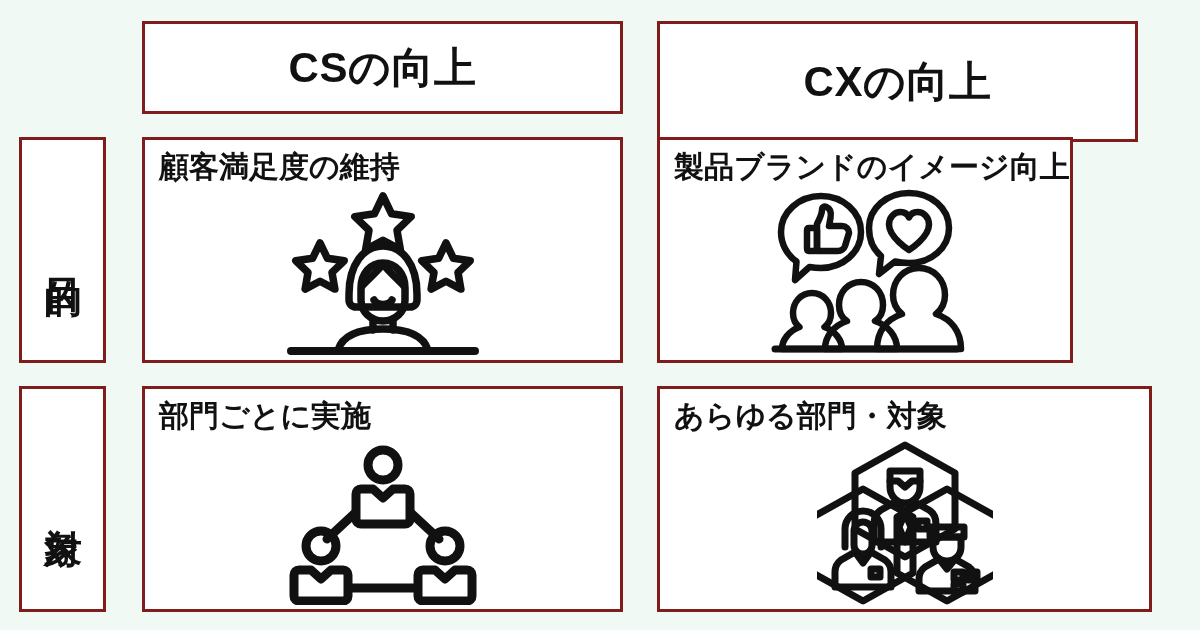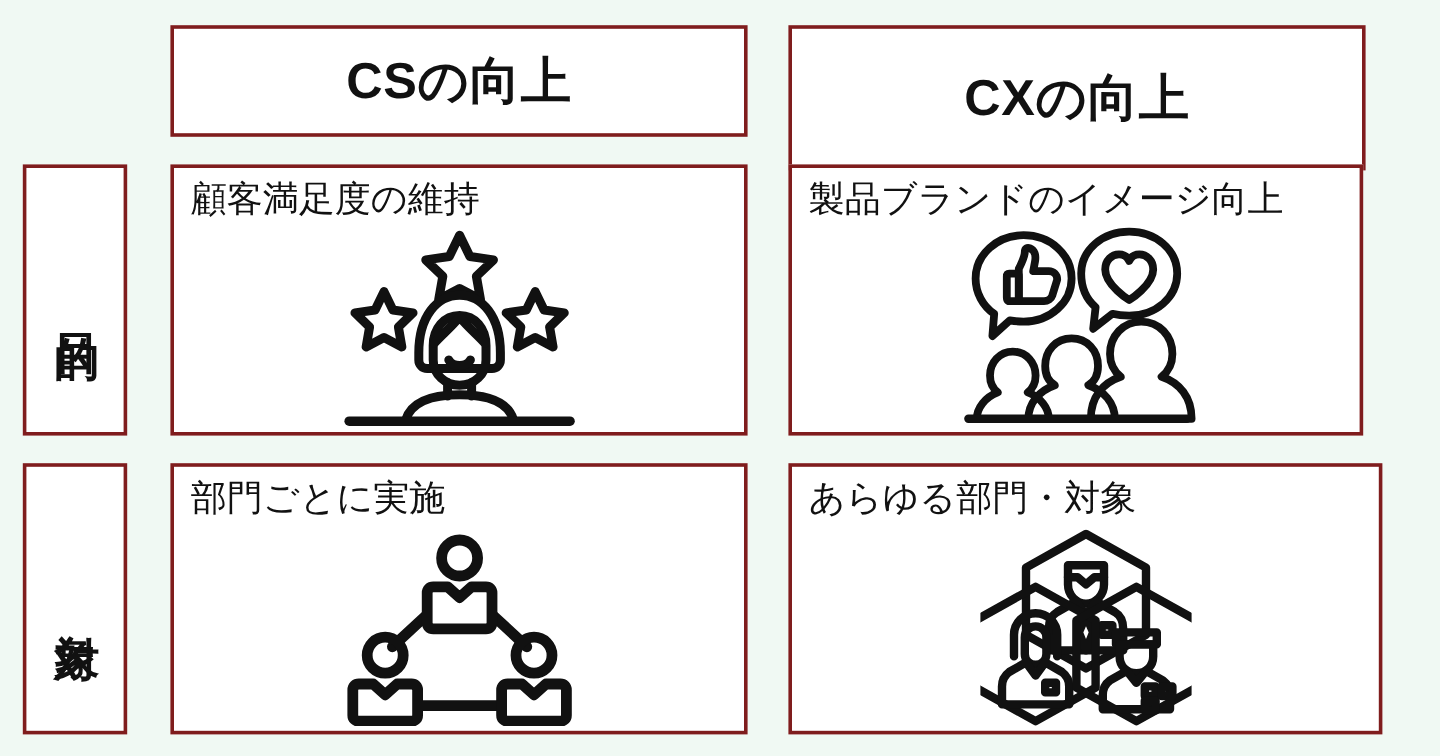--- a/index.html
+++ b/index.html
@@ -62,21 +62,21 @@
 
   
   .cell {
     padding: 0;
   }
   .cell-title {
     position: absolute;
     top: 10px;
     left: 14px;
     font-size: 30px;
-    font-weight: normal;
+    font-weight: bold;
     color: #111111;
     line-height: 1.15;
     white-space: nowrap;
   }
   .cell-art {
     position: absolute;
     left: 0;
     right: 0;
     bottom: 4px;
     display: flex;
@@ -88,21 +88,21 @@
   }
 
   
   #head-cs   { left: 142px; top: 21px;  width: 481px; height: 93px; }
   #head-cx   { left: 657px; top: 21px;  width: 481px; height: 121px; }
 
   #label-purpose { left: 19px; top: 137px; width: 87px; height: 226px; }
   #label-target  { left: 19px; top: 386px; width: 87px; height: 226px; }
 
   #cell-cs-purpose { left: 142px; top: 137px; width: 481px; height: 226px; }
-  #cell-cx-purpose { left: 657px; top: 137px; width: 479px; height: 226px; }
+  #cell-cx-purpose { left: 657px; top: 137px; width: 416px; height: 226px; }
   #cell-cs-target  { left: 142px; top: 386px; width: 481px; height: 226px; }
   #cell-cx-target  { left: 657px; top: 386px; width: 495px; height: 226px; }
 </style>
 </head>
 <body>
 
 <div id="stage">
 
   <div class="box col-head" id="head-cs">
     <span class="col-head-label">CSの向上</span>

